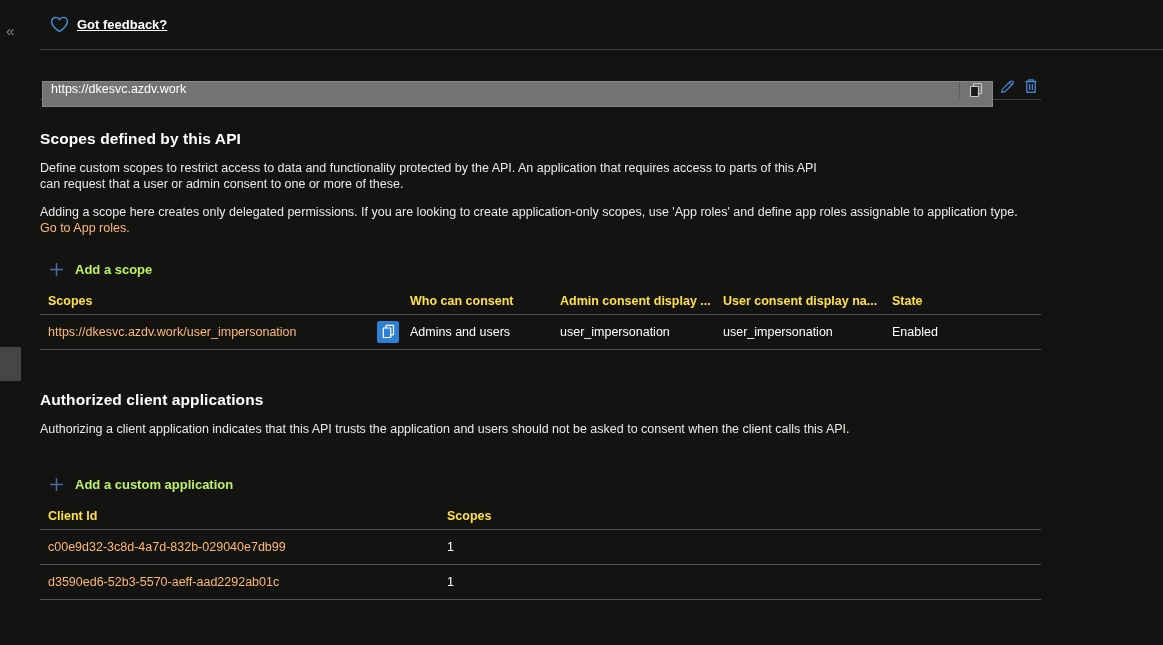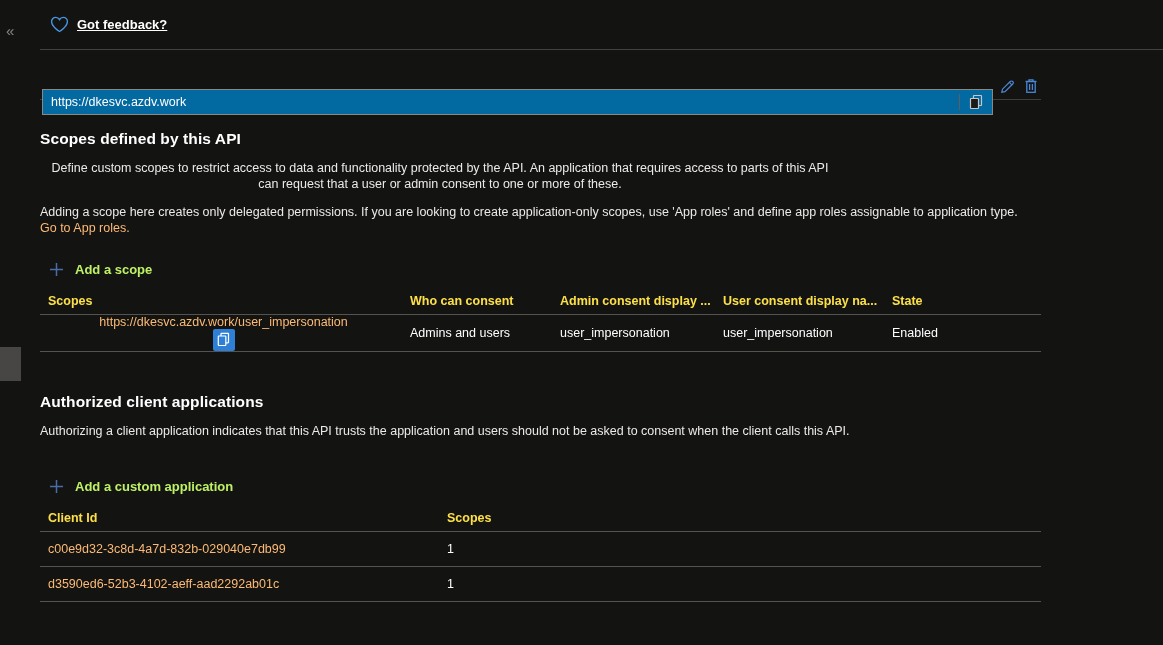--- a/index.html
+++ b/index.html
@@ -26,42 +26,42 @@
     height:50px; display:flex; align-items:center;
     border-bottom:1px solid #434240;
     text-decoration:underline;
   }
   .toolbar .heart { margin-left:10px; display:flex; align-items:center; }
   .toolbar .fb-label { margin-left:8px; font-weight:700; font-size:13px; color:#ffffff; cursor:pointer; }
 
   .uri-row { position:relative; margin-top:23px; height:27px; width:1001px; }
   .uri-line { position:absolute; left:0; bottom:0; width:1001px; height:1px; background:#403e3c; }
   .uri-wrap {
-    position:absolute; left:2px; top:16px; width:951px; height:26px;
-    border:1px solid #8a8886; background:#0369a1;
-    display:flex; align-items:center;
+    position:absolute; left:2px; top:8px; width:951px; height:26px;
+    border:1px solid #8a8886; background:#737373;
+    display:flex; align-items:flex-start;
   }
   .uri-wrap input {
     flex:1; background:transparent; border:none; outline:none;
     color:#ffffff; font-family:"Liberation Sans", sans-serif;
     font-size:12.5px; padding:0 8px;
   }
   .uri-copy {
     width:33px; border-left:1px solid #605e5c;
     display:flex; align-items:center; justify-content:center; cursor:pointer;
   }
   .uri-actions {
     position:absolute; left:960px; top:0; height:26px;
     display:flex; align-items:center; gap:9px;
   }
   .icon-btn { display:flex; align-items:center; justify-content:center; cursor:pointer; }
 
   h2.section-title { font-size:15.5px; font-weight:600; color:#ffffff; margin-top:30px; letter-spacing:0.1px; }
   p.desc { margin-top:13px; line-height:15.5px; color:#eceae8; }
-  .desc-1 { width:800px;text-align:center; }
+  .desc-1 { width:800px; }
   .desc-2 { width:995px; margin-top:19px; }
   .desc-3 { width:810px; }
   a.link { color:#fdba74; text-decoration:none; cursor:pointer; }
 
   .command { display:flex; align-items:center; margin-top:26px; cursor:pointer; width:max-content; }
   .command .plus { margin-left:9px; display:flex; align-items:center; }
   .command .cmd-label { margin-left:11px; font-size:13px; font-weight:600; color:#bef264; }
 
   table.grid { border-collapse:collapse; table-layout:fixed; margin-top:11px; }
   table.scopes-grid { width:1001px; }
@@ -76,21 +76,21 @@
   table.grid th {
     text-align:left; font-size:12.5px; font-weight:700; color:#fde047;
     height:26px; border-bottom:1px solid #55534f; padding:0;
     white-space:nowrap; overflow:hidden;
   }
   table.grid td {
     height:35px; border-bottom:1px solid #55534f; padding:0;
     color:#ffffff; white-space:nowrap; overflow:hidden; vertical-align:middle;
   }
   table.grid th.first, table.grid td.first { padding-left:8px; }
-  .scope-cell { display:flex; align-items:center; justify-content:space-between; padding-right:11px;flex-direction:column; }
+  .scope-cell { display:flex; align-items:center; justify-content:space-between; padding-right:11px; }
   .copy-chip {
     width:22px; height:22px; border-radius:2px; background:#2e80d6;
     display:flex; align-items:center; justify-content:center; cursor:pointer;
     flex:0 0 auto;
   }
 </style>
 </head>
 <body>
 
 <span class="collapse-chevron">«</span>
@@ -213,20 +213,20 @@
     </thead>
     <tbody>
       <tr>
         <td class="first">
           <a class="link">c00e9d32-3c8d-4a7d-832b-029040e7db99</a>
         </td>
         <td>1</td>
       </tr>
       <tr>
         <td class="first">
-          <a class="link">d3590ed6-52b3-4102-aeff-aad2292ab01c</a>
+          <a class="link">d3590ed6-52b3-5570-aeff-aad2292ab01c</a>
         </td>
         <td>1</td>
       </tr>
     </tbody>
   </table>
 
 </div>
 
 </body></html>

